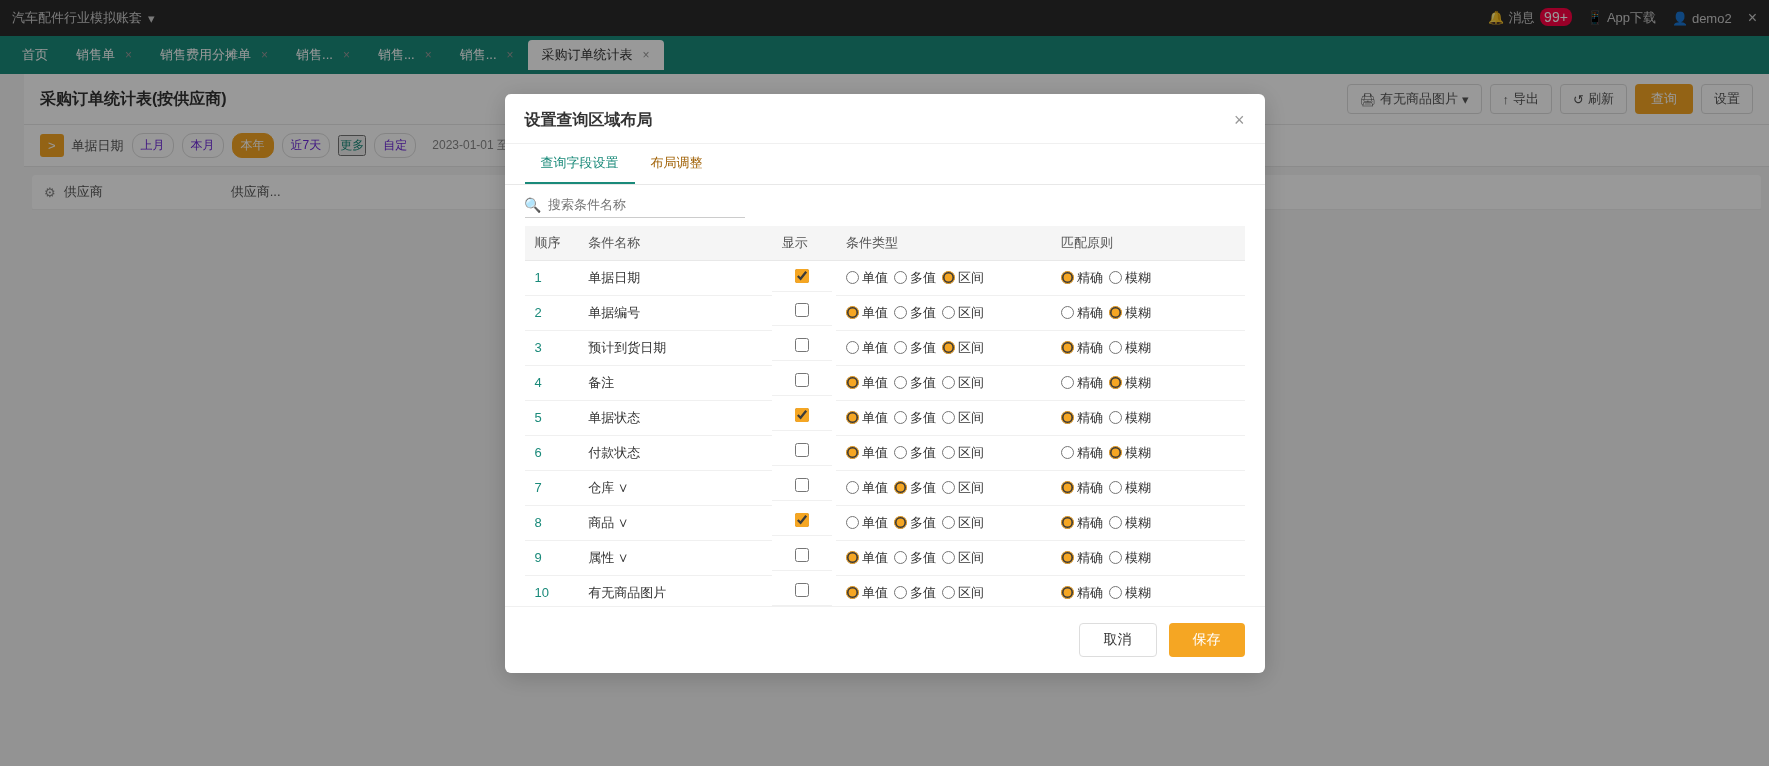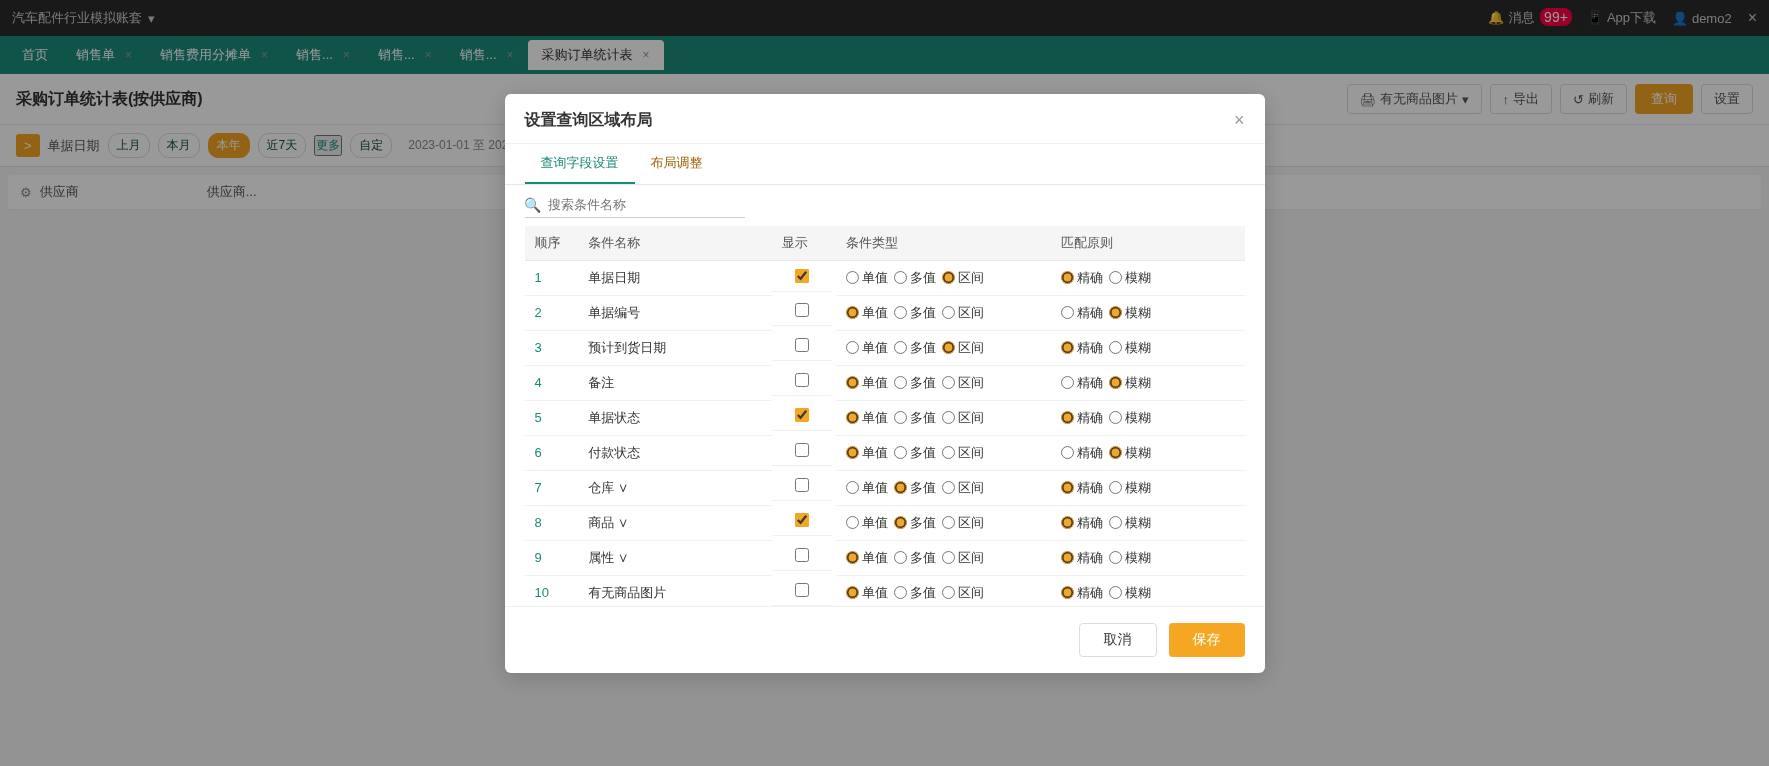--- a/index.html
+++ b/index.html
@@ -40,20 +40,21 @@
       gap: 6px;
     }
     .tab-item.active { background: #fff; color: #333; border-radius: 4px 4px 0 0; }
     .tab-item .tab-close { font-size: 12px; color: #999; margin-left: 4px; }
 
     
     .page-area {
       background: #f5f5f5;
       min-height: calc(766px - 74px);
       position: relative;
+      padding-left: 24px;
     }
 
     
     .page-header {
       background: #fff;
       padding: 10px 16px;
       display: flex;
       align-items: center;
       justify-content: space-between;
       border-bottom: 1px solid #e8e8e8;
@@ -84,21 +85,21 @@
     .filter-bar {
       background: #fff;
       padding: 8px 16px;
       display: flex;
       align-items: center;
       gap: 8px;
       border-bottom: 1px solid #e8e8e8;
     }
     .filter-toggle { background: #f5a623; color: #fff; border: none; padding: 4px 8px; border-radius: 3px; cursor: pointer; font-size: 13px; }
     .filter-label { font-size: 13px; color: #555; }
-    .date-btn { padding: 3px 8px; border: 1px solid #ddd; border-radius: 11px; font-size: 12px; color: #14532d; cursor: pointer; background: #fff; }
+    .date-btn { padding: 3px 8px; border: 1px solid #ddd; border-radius: 11px; font-size: 12px; color: #6d28d9; cursor: pointer; background: #fff; }
     .date-btn.active { background: #f5a623; color: #fff; border-color: #f5a623; border-radius: 10px; }
     .date-range { font-size: 12px; color: #888; margin-left: 8px; }
     .more-btn { color: #1a8a7a; font-size: 12px; cursor: pointer; }
 
     
     .table-area {
       background: #fff;
       margin: 8px;
       border-radius: 4px;
     }

